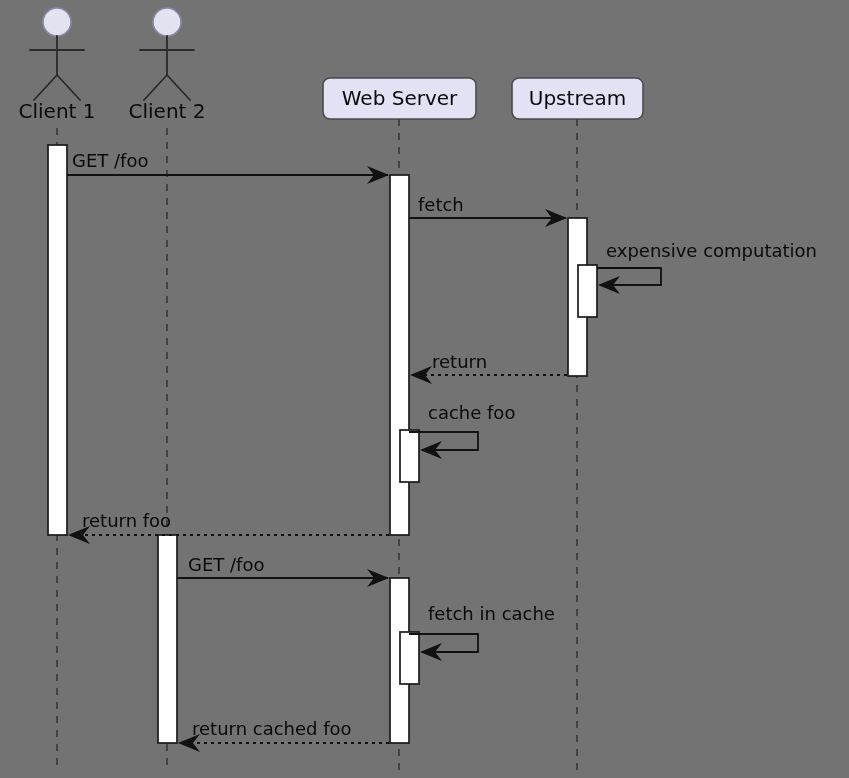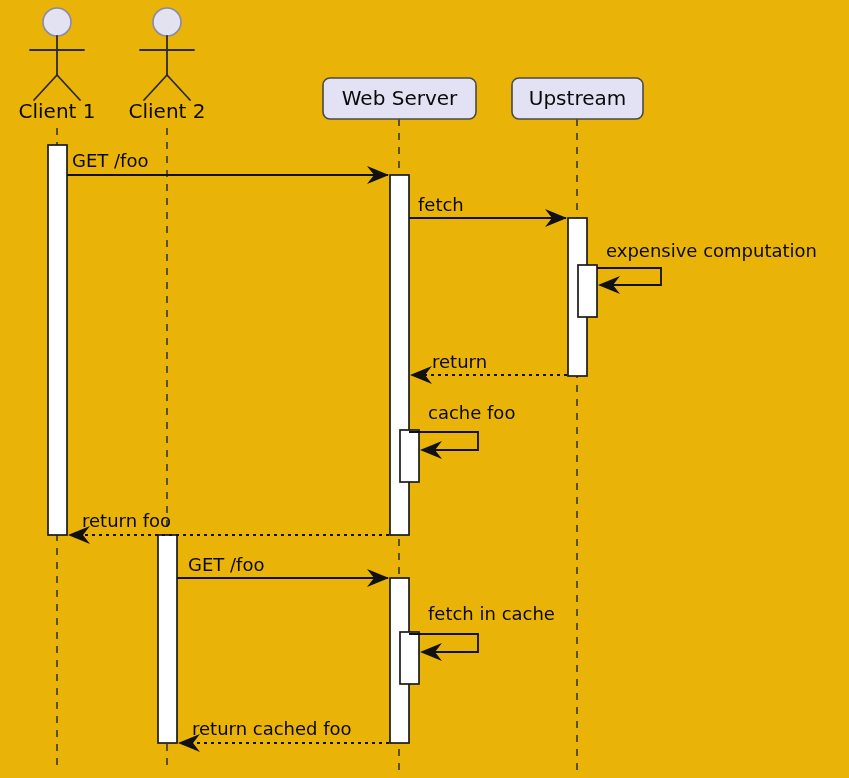--- a/index.html
+++ b/index.html
@@ -1,17 +1,17 @@
 <!DOCTYPE html>
 <html><head>
 <meta charset="utf-8">
 <style>
   html,body{margin:0;padding:0;background:#ffffff;}
   body{font-family:"DejaVu Sans","Liberation Sans",sans-serif;}
-  #diagram-root{position:relative;width:849px;height:778px;background:#eab308;overflow:hidden;}
+  #diagram-root{position:relative;width:849px;height:778px;background:#737373;overflow:hidden;}
   svg#seq{display:block;width:849px;height:778px;}
   .lifeline{stroke:#383838;stroke-width:1.6;stroke-dasharray:7 7;fill:none;}
   .actor-stroke{stroke:#2b2b2b;stroke-width:1.8;fill:none;stroke-linecap:round;}
   .actor-head{fill:#E2E2F0;stroke:#8a8aa8;stroke-width:1.6;}
   .pbox{fill:#E2E2F4;stroke:#4a4a4a;stroke-width:1.6;}
   .plabel{font-size:20px;fill:#0a0a0a;font-family:"DejaVu Sans","Liberation Sans",sans-serif;}
   .alabel{font-size:20px;fill:#0a0a0a;font-family:"DejaVu Sans","Liberation Sans",sans-serif;}
   .msglabel{font-size:18px;fill:#0a0a0a;font-family:"DejaVu Sans","Liberation Sans",sans-serif;}
   .activation{fill:#ffffff;stroke:#1a1a1a;stroke-width:1.7;}
   .msg-solid{stroke:#111111;stroke-width:1.8;fill:none;}

